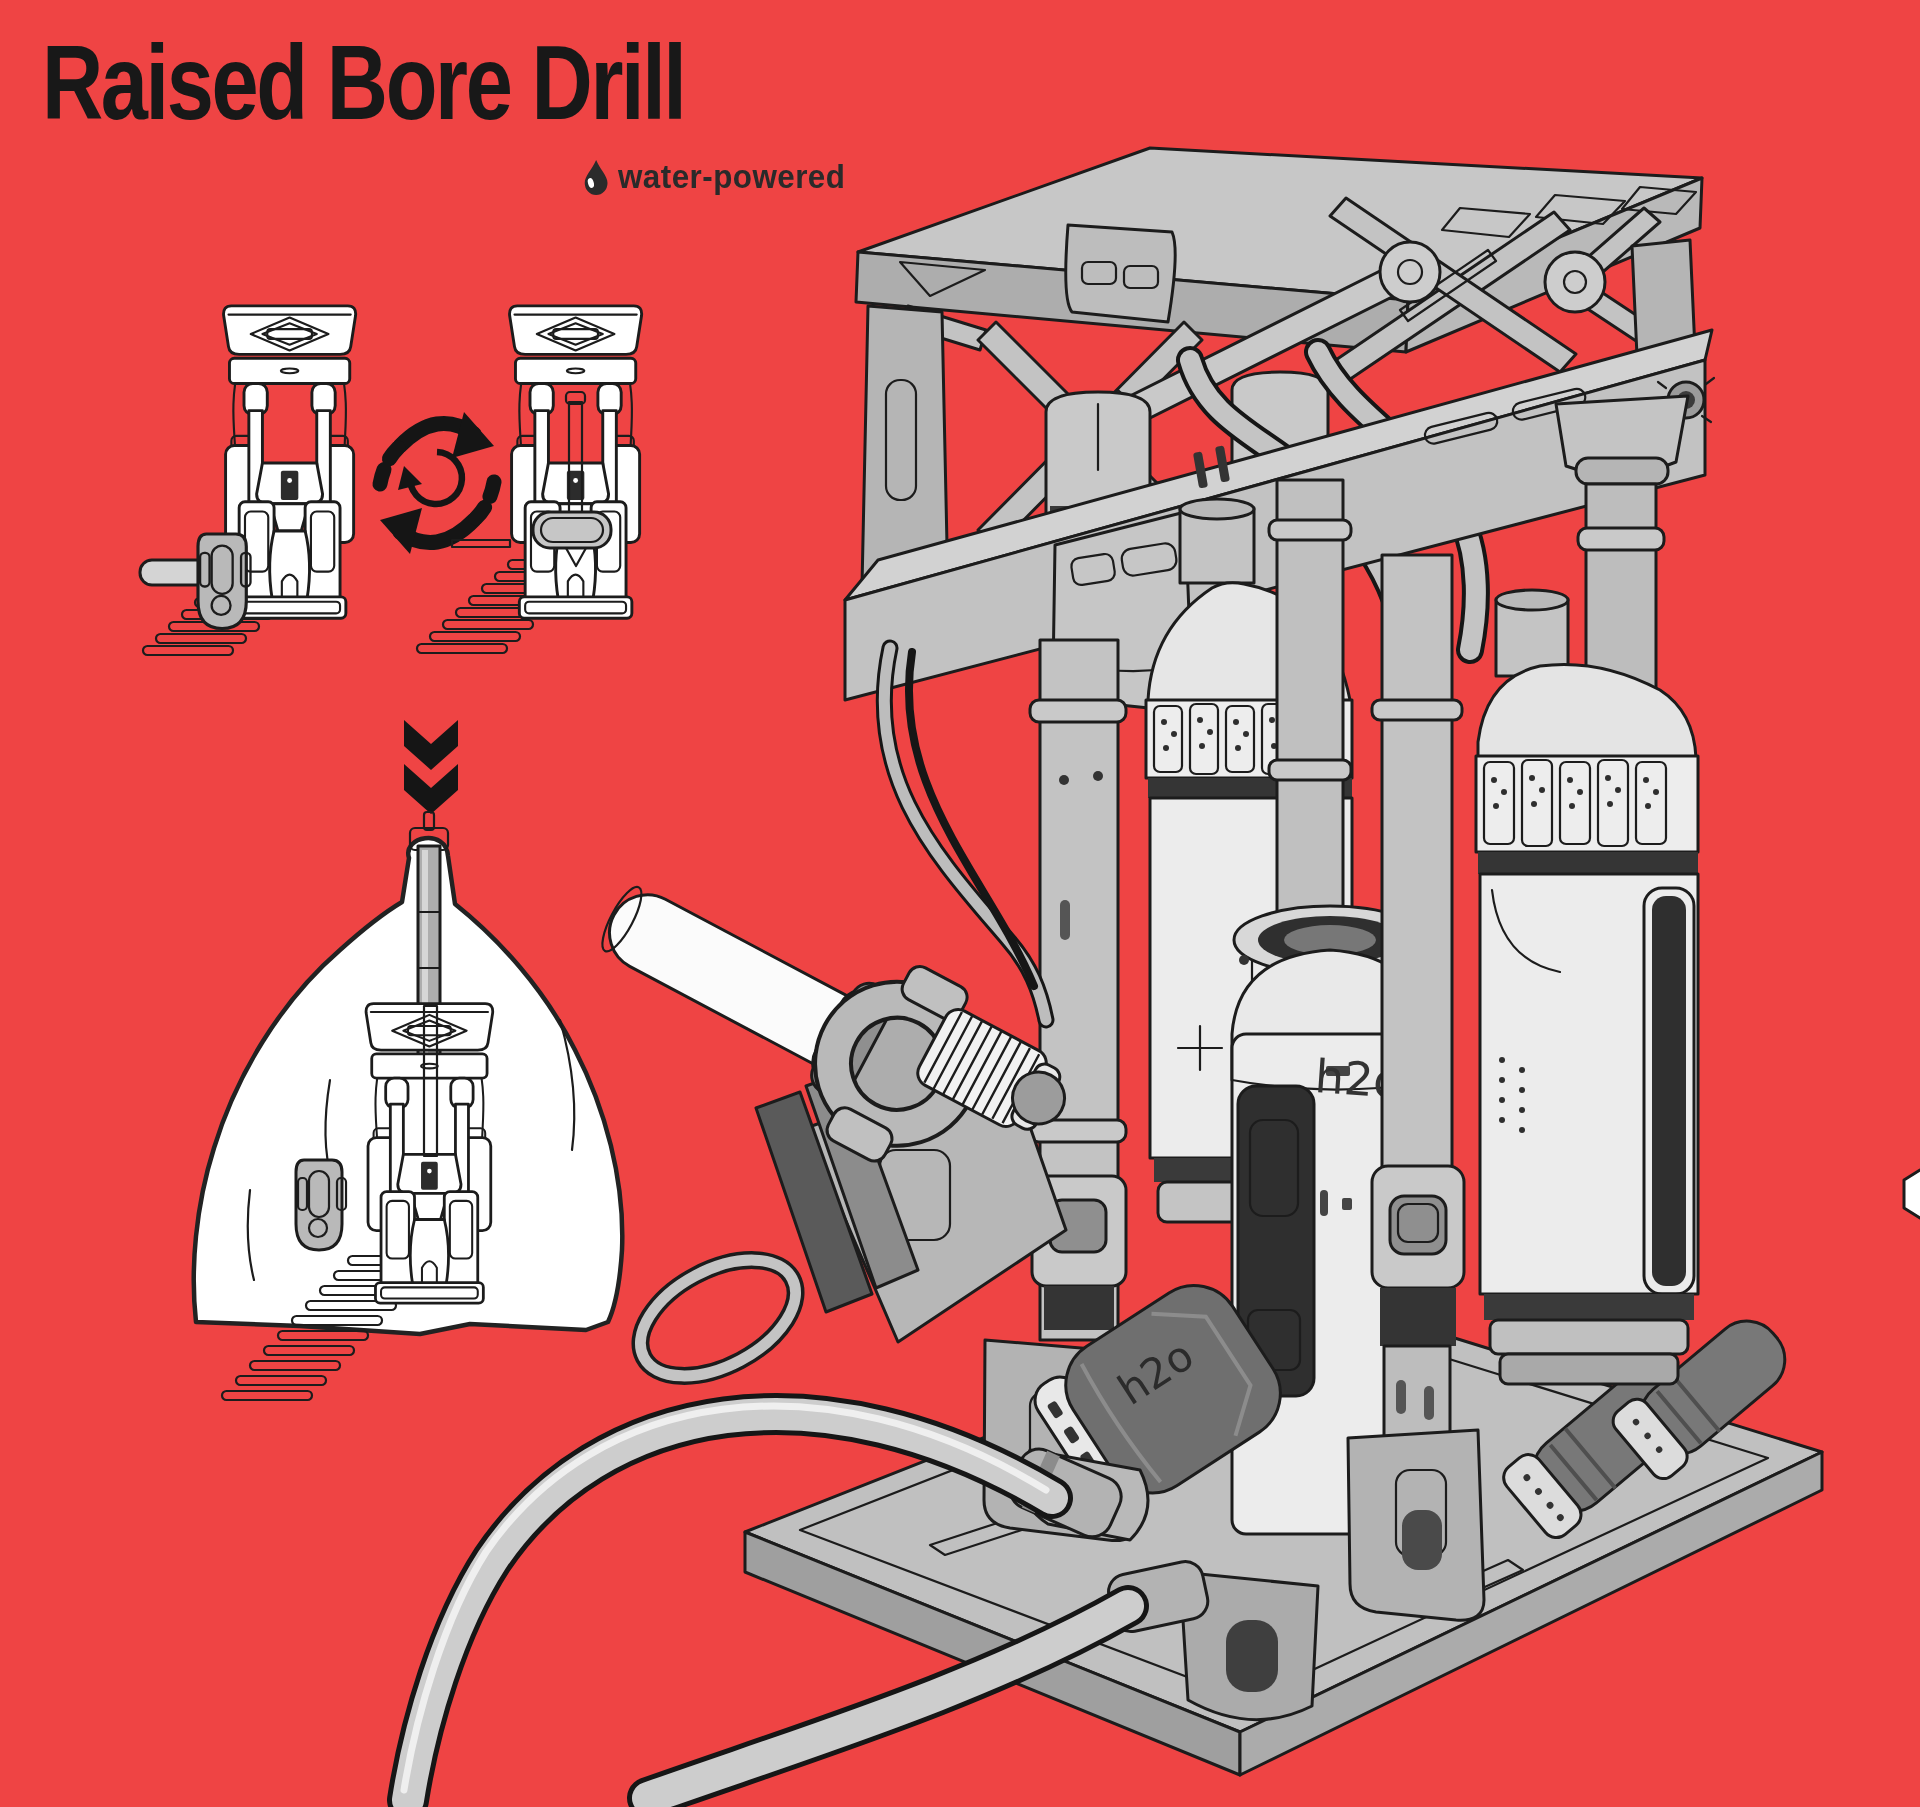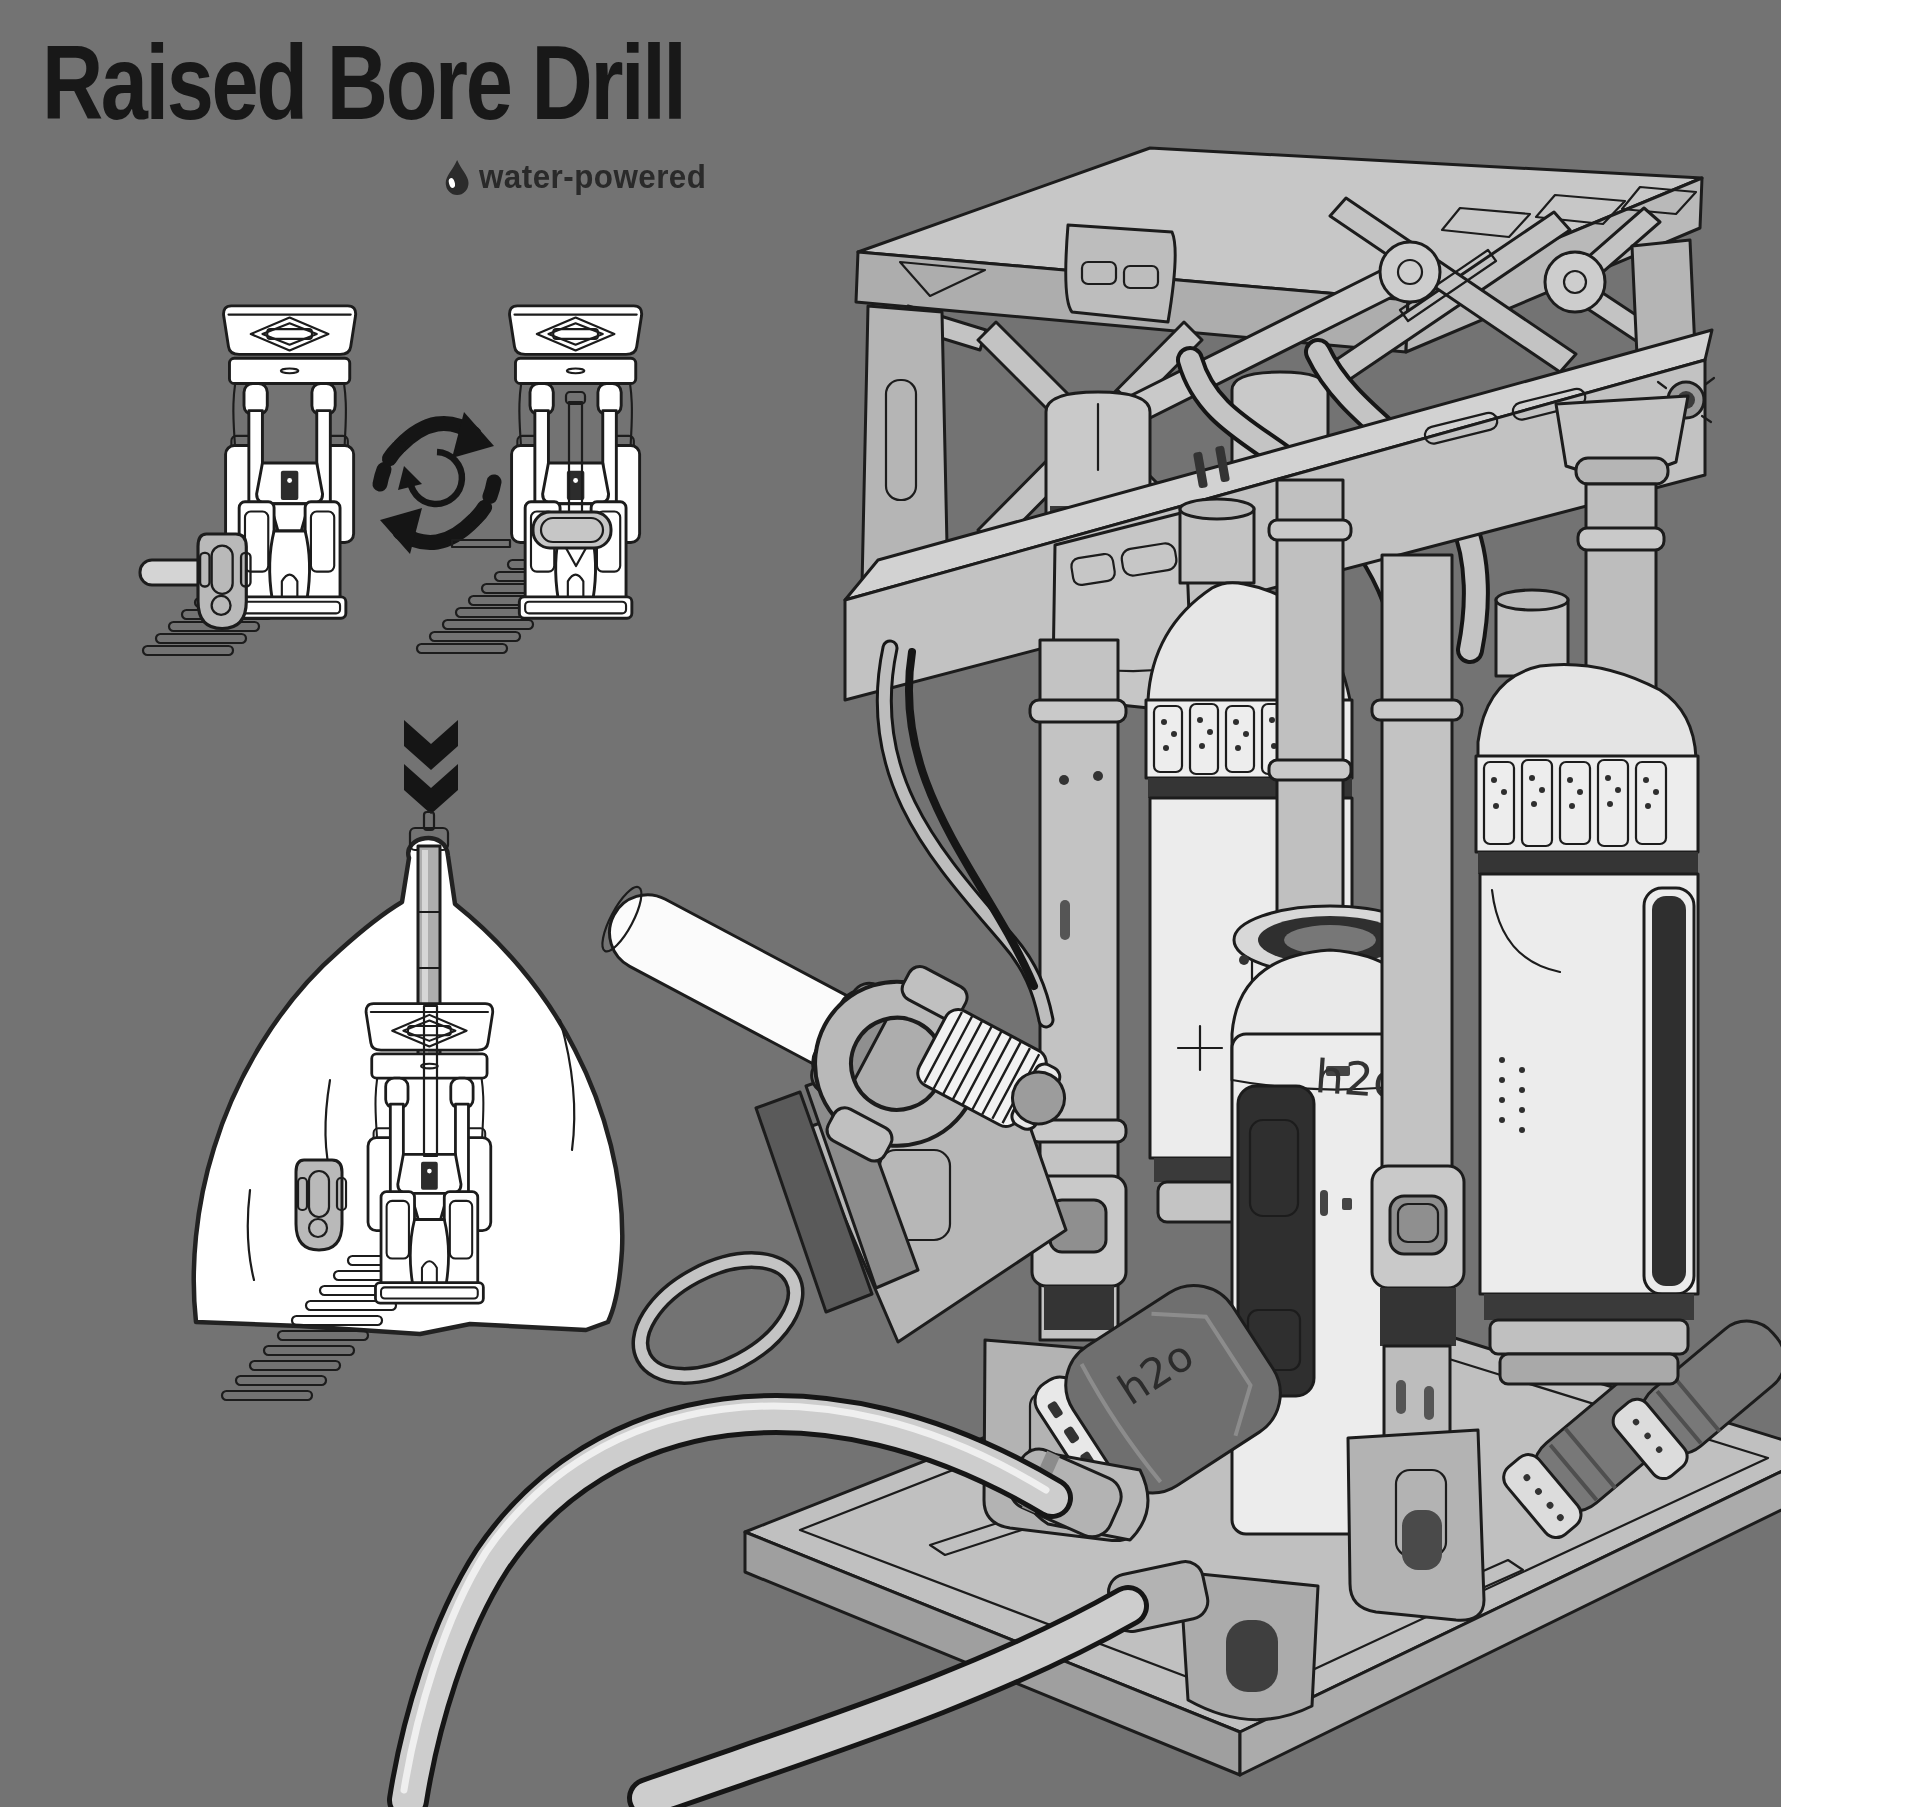--- a/index.html
+++ b/index.html
@@ -1,16 +1,16 @@
 <!DOCTYPE html>
 <html><head>
 <meta charset="utf-8">
 <style>
   html,body{margin:0;padding:0;background:#ffffff;}
-  .page{position:relative;width:1781px;height:1807px;background:#737373;overflow:hidden;
+  .page{position:relative;width:1920px;height:1807px;background:#ef4444;overflow:hidden;
         font-family:"Liberation Sans",sans-serif;text-align:right;}
   .art{position:absolute;left:0;top:0;width:1920px;height:1807px;}
   .title{position:absolute;left:42px;top:22px;font-size:106px;font-weight:bold;
          letter-spacing:-3px;color:#181818;transform:scaleX(.80);transform-origin:left top;
          white-space:nowrap;}
   .subtitle{position:absolute;right:1075px;top:158px;display:flex;align-items:center;gap:10px;
             font-size:33px;font-weight:700;color:#2a2a2a;letter-spacing:.5px;
             transform:scaleX(.95);transform-origin:right top;white-space:nowrap;}
   svg *{vector-effect:none;}
   .ln{stroke:#1c1c1c;stroke-width:3;stroke-linejoin:round;stroke-linecap:round;}

